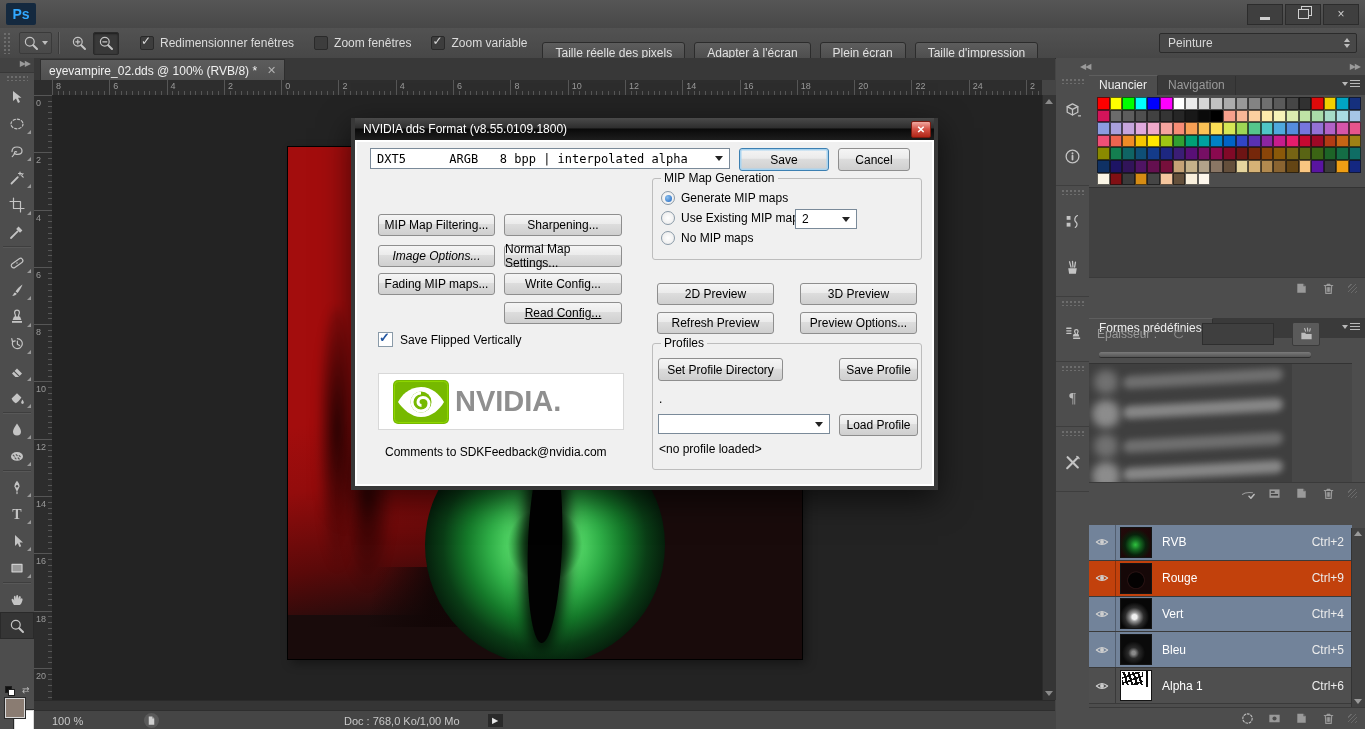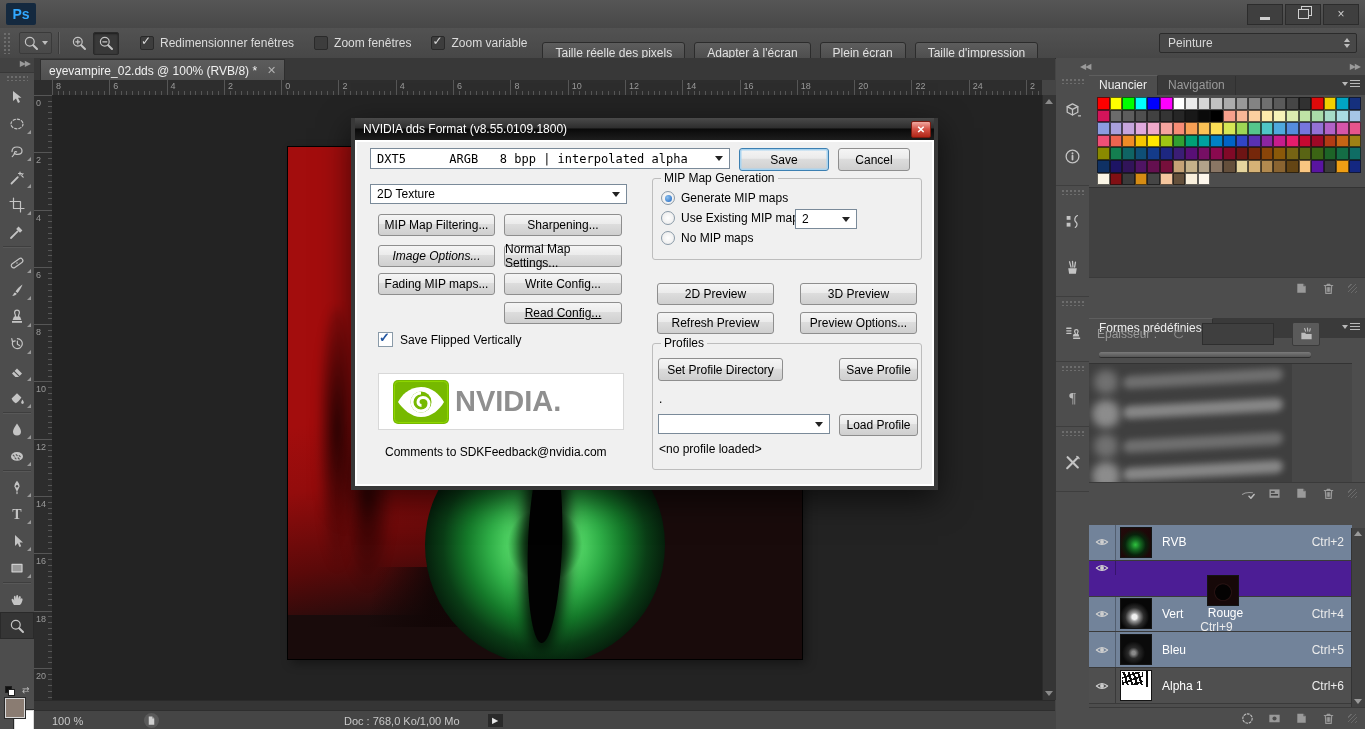--- a/index.html
+++ b/index.html
@@ -489,24 +489,20 @@
       <span>NVIDIA dds Format (v8.55.0109.1800)</span>
       <span id="dlg-close">✕</span>
     </div>
     <div id="dlg-body">
       <div class="wcombo mono" style="left:15px;top:8px;width:346px;height:19px;">
         <span>DXT5      ARGB   8 bpp | interpolated alpha</span><i class="arr"></i>
       </div>
       <div class="wbtn default" style="left:384px;top:8px;width:88px;height:21px;">Save</div>
       <div class="wbtn" style="left:483px;top:8px;width:70px;height:21px;">Cancel</div>
 
-      <div class="wcombo" style="left:15px;top:44px;width:243px;height:18px;">
-        <span>2D Texture</span>
-          <i class="arr"></i>
-      </div>
       <div class="wbtn" style="left:23px;top:74px;width:115px;height:20px;">MIP Map Filtering...</div>
       <div class="wbtn" style="left:149px;top:74px;width:116px;height:20px;">Sharpening...</div>
       <div class="wbtn" style="left:23px;top:105px;width:115px;height:20px;font-style:italic;">Image Options...</div>
       <div class="wbtn" style="left:149px;top:105px;width:116px;height:20px;">Normal Map Settings...</div>
       <div class="wbtn" style="left:23px;top:133px;width:115px;height:20px;">Fading MIP maps...</div>
       <div class="wbtn" style="left:149px;top:133px;width:116px;height:20px;">Write Config...</div>
       <div class="wbtn" style="left:149px;top:162px;width:116px;height:20px;text-decoration:underline;">Read Config...</div>
 
       <div style="position:absolute;left:23px;top:192px;display:flex;align-items:center;">
         <span class="wcheck on"></span>
@@ -874,21 +870,21 @@
           <span class="eyecell icon">
             <svg viewBox="0 0 16 16" width="14" height="14">
               <path d="M1.5 8 Q8 2.6 14.5 8 Q8 13.4 1.5 8 Z" stroke="#cfcfcf"></path>
               <circle cx="8" cy="8" r="2.2" fill="#cfcfcf" stroke="none"></circle>
             </svg>
           </span>
     <span class="chan-thumb th-rvb"></span>
     <span class="chan-name">RVB</span>
     <span class="chan-short">Ctrl+2</span>
         </div>
-        <div class="chan-row" style="background: #4c1d95; flex-direction: column;">
+        <div class="chan-row" style="background: #c2410c;">
           <span class="eyecell icon">
             <svg viewBox="0 0 16 16" width="14" height="14">
               <path d="M1.5 8 Q8 2.6 14.5 8 Q8 13.4 1.5 8 Z" stroke="#cfcfcf"></path>
               <circle cx="8" cy="8" r="2.2" fill="#cfcfcf" stroke="none"></circle>
             </svg>
           </span>
     <span class="chan-thumb th-rouge"></span>
     <span class="chan-name">Rouge</span>
     <span class="chan-short">Ctrl+9</span>
         </div>

